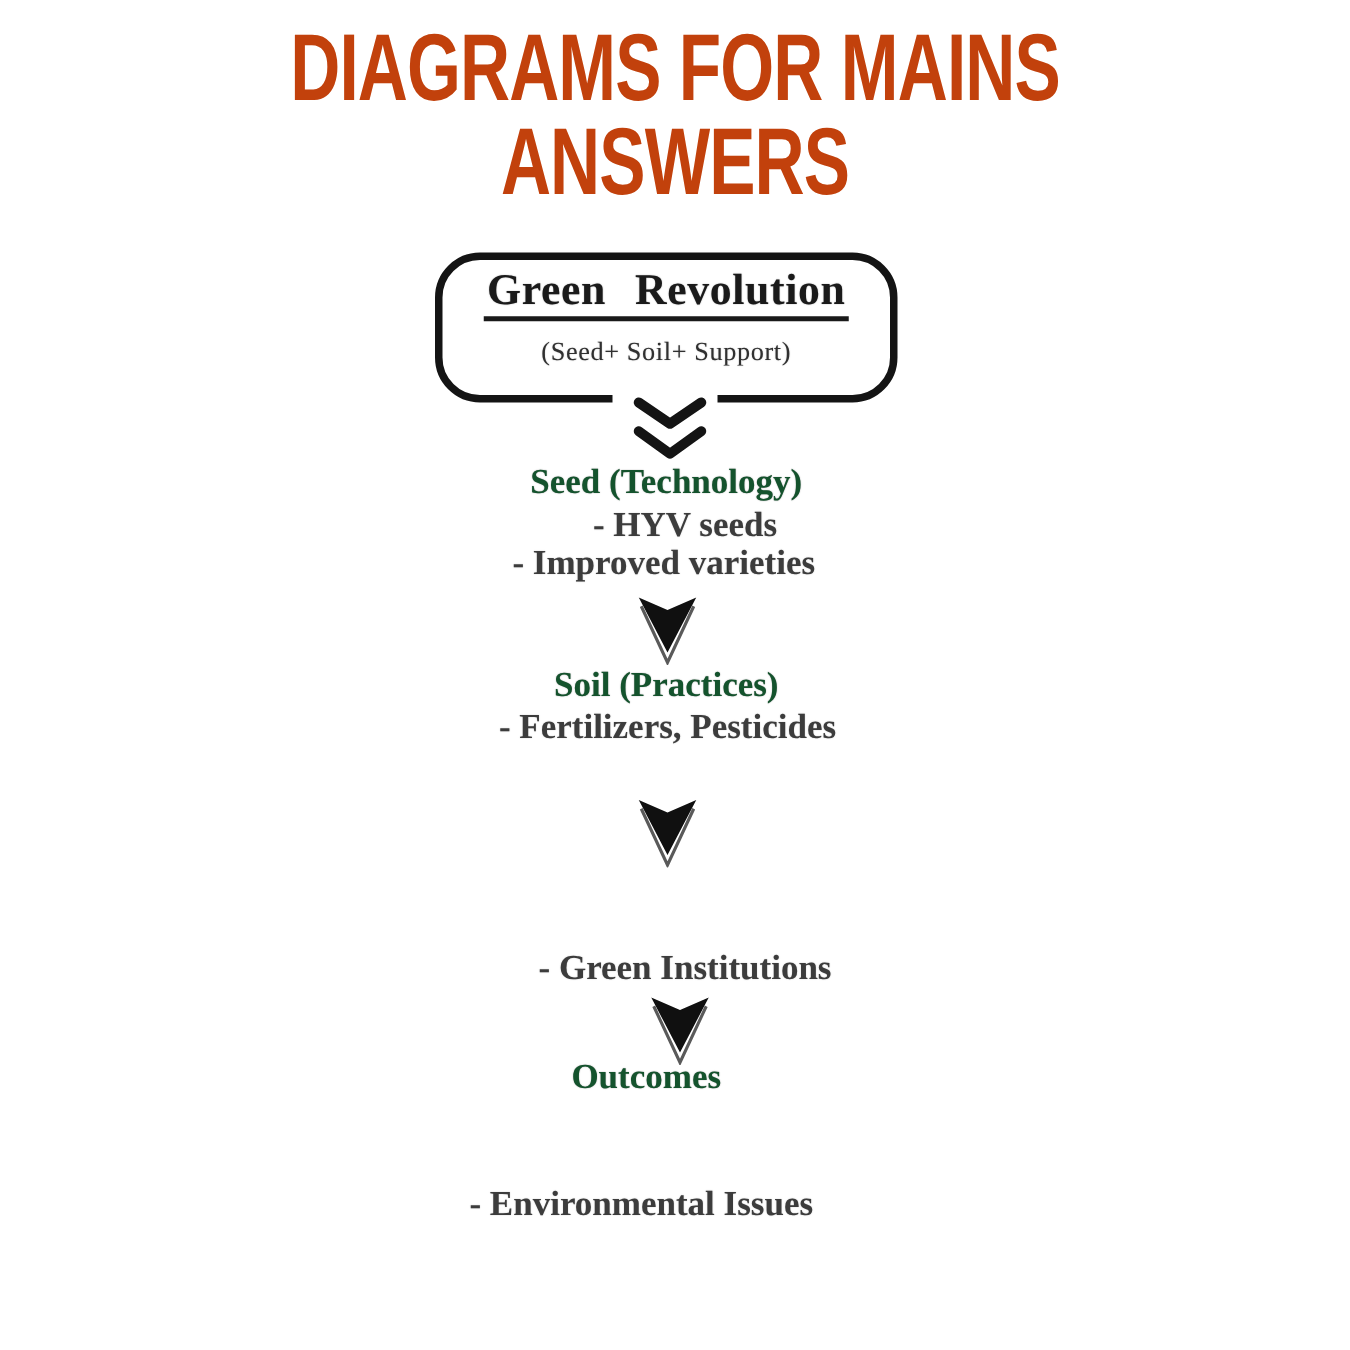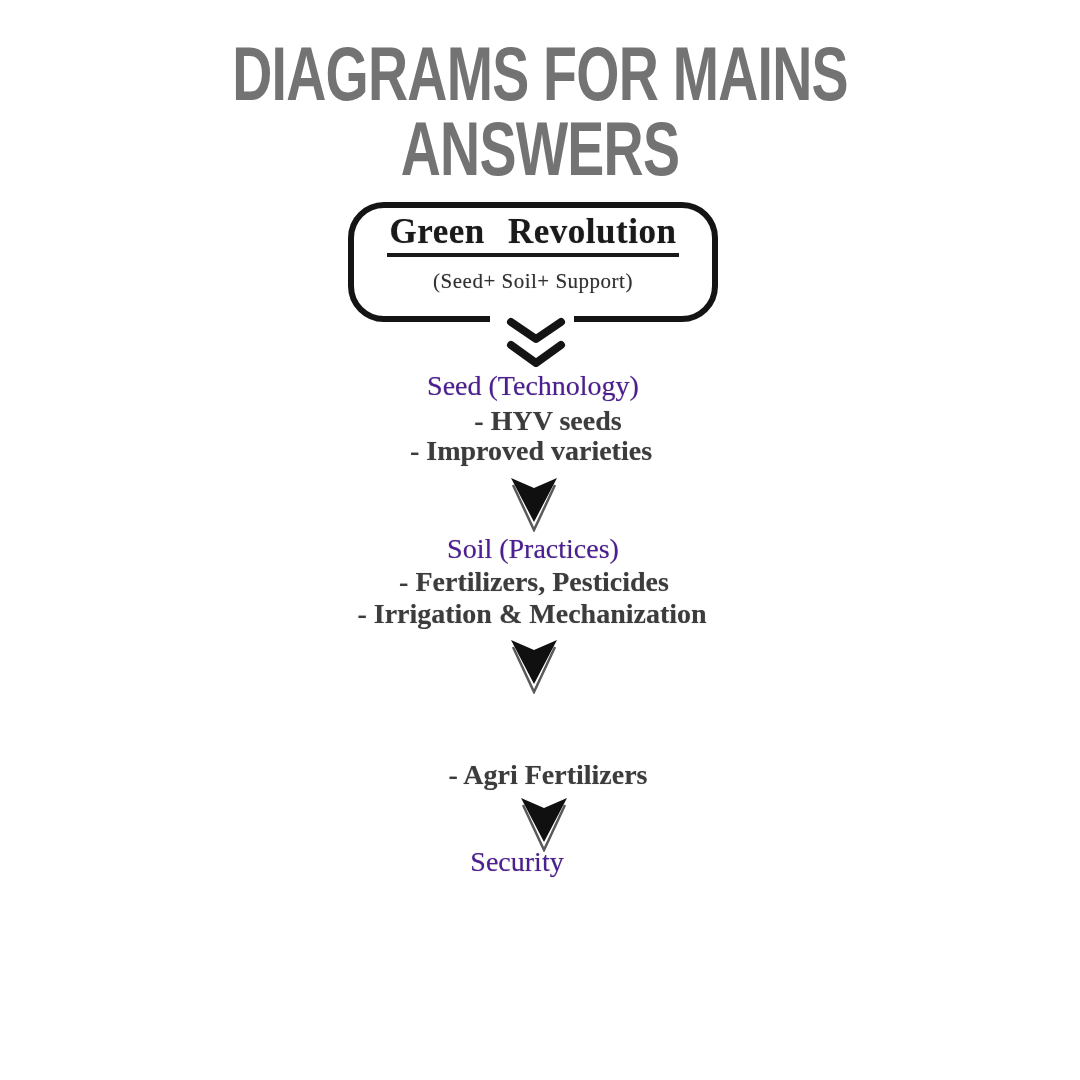--- a/index.html
+++ b/index.html
@@ -8,29 +8,29 @@
     width: 1080px;
     height: 1080px;
     background: #ffffff;
     overflow: hidden;
     font-family: "Liberation Serif", "DejaVu Serif", serif;
   }
 
   
   .page-title {
     position: absolute;
-    top: 36px;
+    top: 17px;
     left: 0;
     width: 1080px;
     text-align: center;
     font-family: "Liberation Sans", "DejaVu Sans", sans-serif;
     font-weight: bold;
     font-size: 76px;
     line-height: 75px;
-    color: #737373;
+    color: #c2410c;
     letter-spacing: -1px;
   }
   .title-line {
     transform: scaleX(0.73);
     transform-origin: 50% 50%;
     white-space: nowrap;
   }
 
   
   .gr-box {
@@ -79,22 +79,22 @@
     position: absolute;
     left: 50%;
     white-space: nowrap;
     font-size: 28px;
     line-height: 1;
     color: #3c3c3c;
     text-shadow: 0 0 1px rgba(70,70,70,0.4);
     font-weight: bold;
   }
   .fc-header {
-    font-weight: normal;
-    color: #4c1d95;
+    font-weight: bold;
+    color: #14532d;
     text-shadow: 0 0 1px rgba(20,20,20,0.45);
   }
 
   .connector { position: absolute; }
 </style>
 </head>
 <body>
 
 <div class="canvas">
 
@@ -118,29 +118,29 @@
   <div class="fc-line" style="top:407px; transform:translateX(calc(-50% + 8px));">- HYV seeds</div>
   <div class="fc-line" style="top:437px; transform:translateX(calc(-50% - 9px));">- Improved varieties</div>
 
   <svg class="connector" style="left:508px; top:476px;" width="52" height="56" viewBox="0 0 52 56">
     <path d="M5 9 L26 54 L47 9" fill="none" stroke="#5a5a5a" stroke-width="2.5"></path>
     <path d="M3 2 L26 12 L49 2 L26 46 Z" fill="#101010"></path>
   </svg>
 
   <div class="fc-line fc-header" style="top:535px; transform:translateX(calc(-50% - 7px));">Soil (Practices)</div>
   <div class="fc-line" style="top:568px; transform:translateX(calc(-50% - 6px));">- Fertilizers, Pesticides</div>
-  <div class="fc-line" style="top:600px; transform:translateX(calc(-50% - 8px));">- Irrigation &amp; Mechanization</div>
 
   <svg class="connector" style="left:508px; top:638px;" width="52" height="56" viewBox="0 0 52 56">
     <path d="M5 9 L26 54 L47 9" fill="none" stroke="#5a5a5a" stroke-width="2.5"></path>
     <path d="M3 2 L26 12 L49 2 L26 46 Z" fill="#101010"></path>
   </svg>
 
-  <div class="fc-line" style="top:761px; transform:translateX(calc(-50% + 8px));">- Agri Fertilizers</div>
+  <div class="fc-line" style="top:761px; transform:translateX(calc(-50% + 8px));">- Green Institutions</div>
 
   <svg class="connector" style="left:518px; top:796px;" width="52" height="56" viewBox="0 0 52 56">
     <path d="M5 9 L26 54 L47 9" fill="none" stroke="#5a5a5a" stroke-width="2.5"></path>
     <path d="M3 2 L26 12 L49 2 L26 46 Z" fill="#101010"></path>
   </svg>
 
-  <div class="fc-line fc-header" style="top:848px; transform:translateX(calc(-50% - 23px));">Security</div>
+  <div class="fc-line fc-header" style="top:848px; transform:translateX(calc(-50% - 23px));">Outcomes</div>
+  <div class="fc-line" style="top:950px; transform:translateX(calc(-50% - 27px));">- Environmental Issues</div>
 
 </div>
 
 </body></html>

